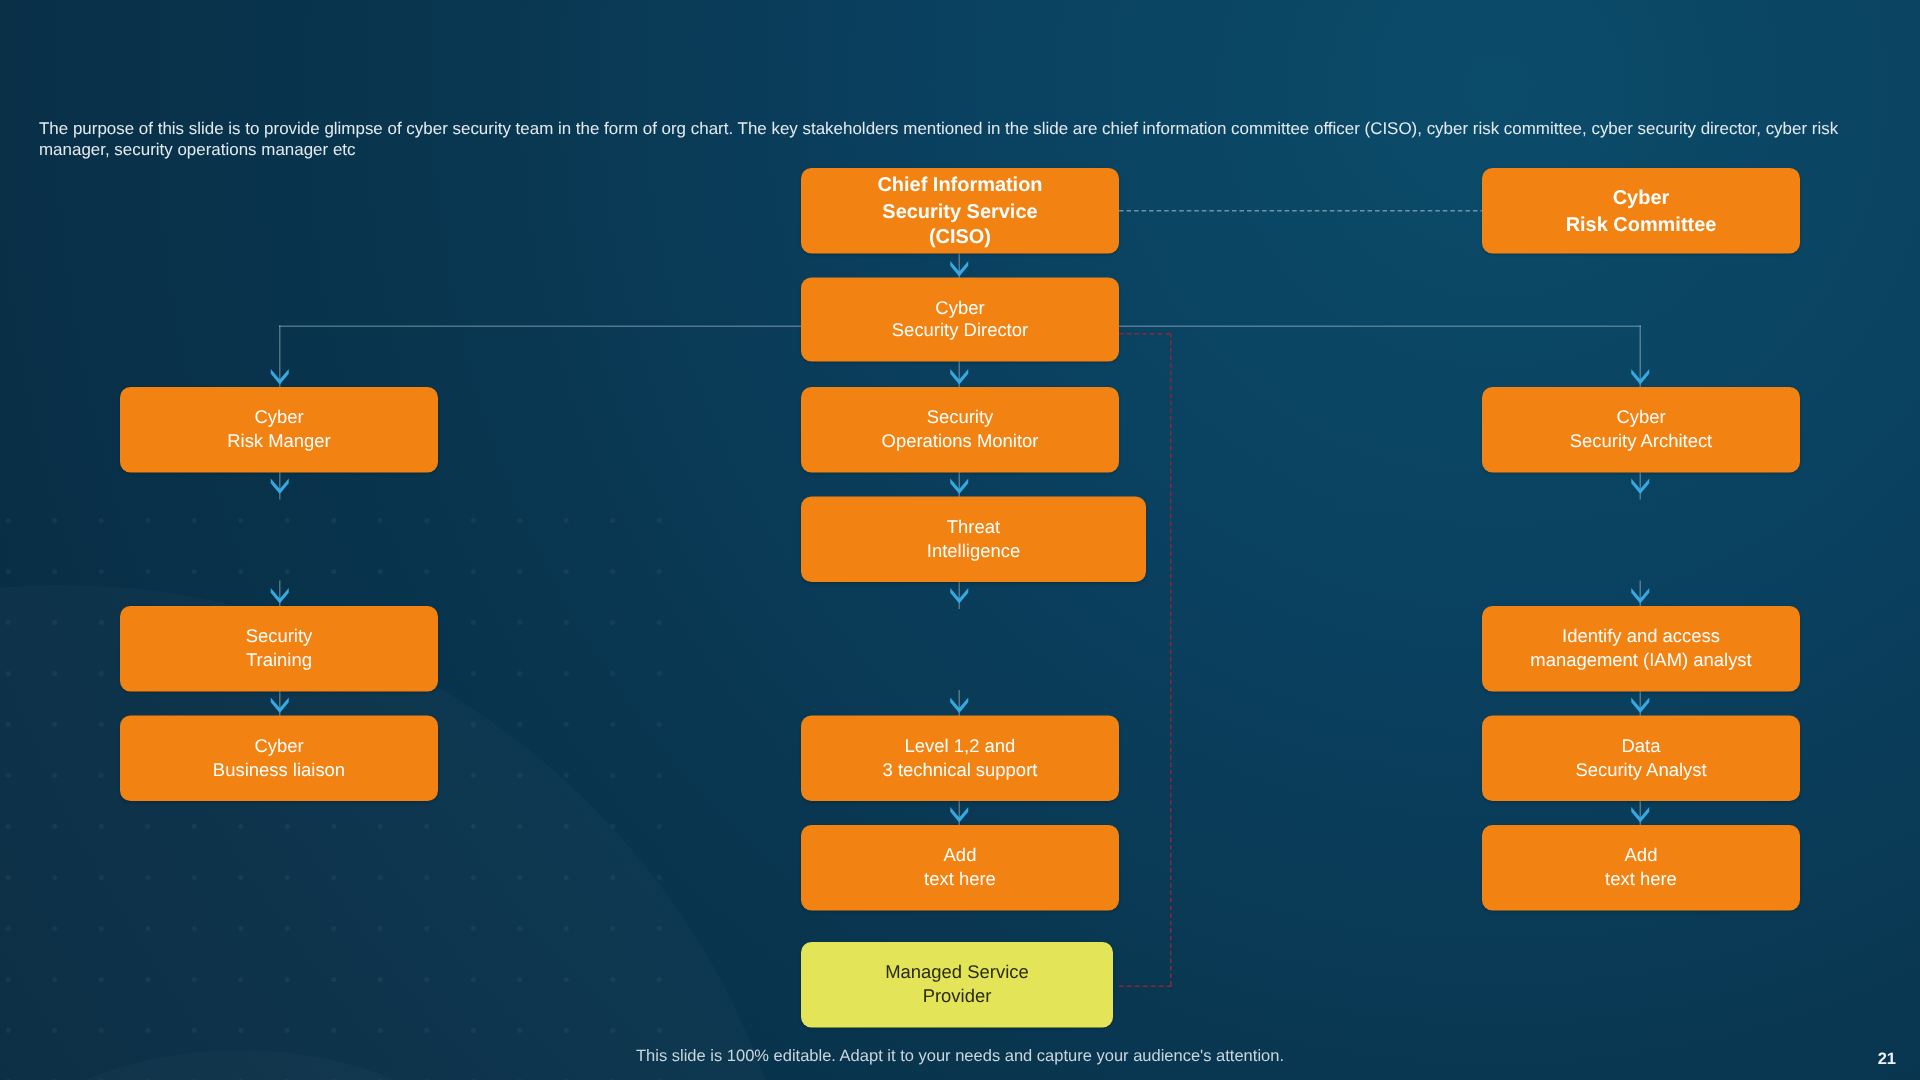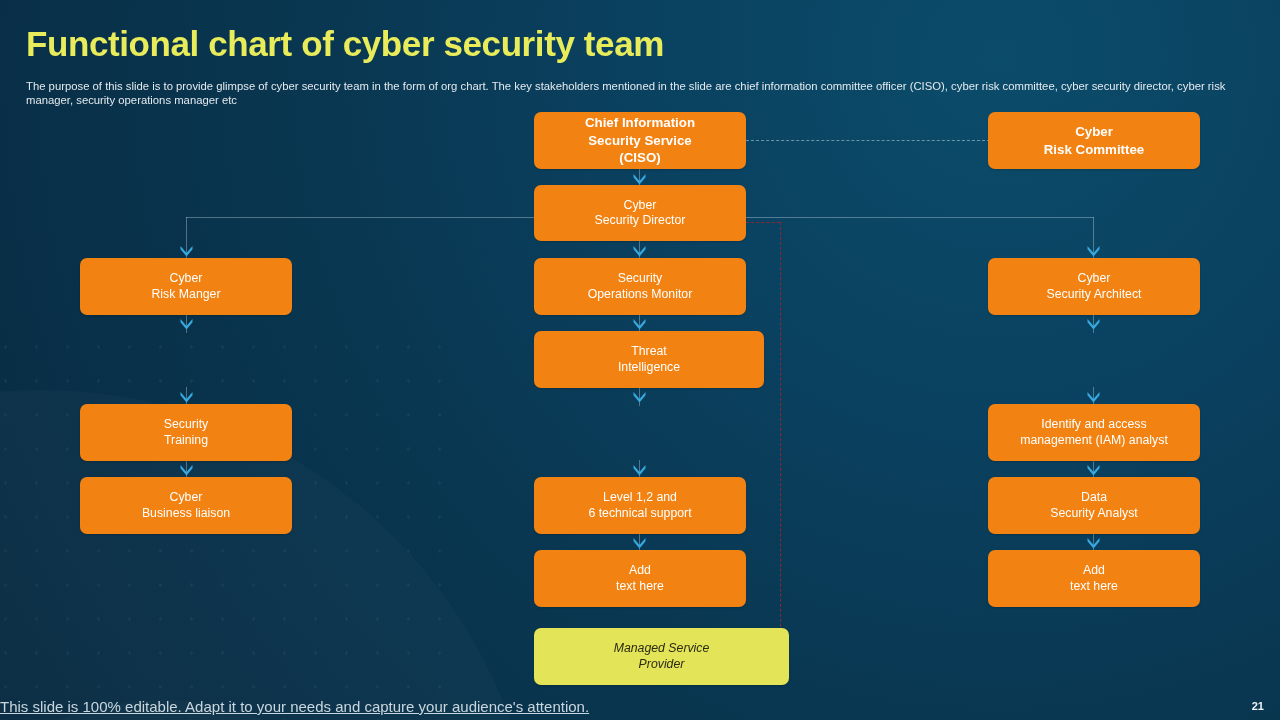--- a/index.html
+++ b/index.html
@@ -131,42 +131,41 @@
     position: absolute;
     width: 13px; height: 12px;
     z-index: 4;
   }
   .arrow svg { display: block; width: 13px; height: 12px; }
 
   
   #footer-note {
     position: absolute;
     left: 0; right: 0; top: 698px;
-    font-size: 15px;
+    text-align: center;
+    font-size: 11px;
     color: #c9d6de;
-    text-decoration: underline;
   }
   #page-num {
     position: absolute;
     right: 16px; top: 700px;
     font-size: 11px;
     font-weight: bold;
     color: #eef3f6;
   }
 </style>
 </head>
 <body>
 
 <div id="slide">
 
   <div class="bg-arc"></div>
   <div class="bg-arc2"></div>
   <div class="bg-dots"></div>
 
-  <div id="title">Functional chart of cyber security team</div>
   <div id="subtitle">The purpose of this slide is to provide glimpse of cyber security team in the form of org chart. The key stakeholders mentioned in the slide are chief information committee officer (CISO), cyber risk committee, cyber security director, cyber risk manager, security operations manager etc</div>
 
   <div id="chart">
 
     <div class="dash-h" style="left:746px; top:140px; width:244px;"></div>
 
     <div class="line v" style="left:639px; top:169px; height:17px;"></div>
 
     <div class="line v" style="left:639px; top:240px; height:19px;"></div>
 
@@ -302,27 +301,27 @@
     <div class="node" style="left:534px; top:258px; width:212px; height:57px;">
       <span class="lbl">Security
 Operations Monitor</span>
     </div>
     <div class="node" style="left:534px; top:331px; width:230px; height:57px;">
       <span class="lbl">Threat
 Intelligence</span>
     </div>
     <div class="node" style="left:534px; top:477px; width:212px; height:57px;">
       <span class="lbl">Level  1,2 and
-6 technical support</span>
+3 technical support</span>
     </div>
     <div class="node" style="left:534px; top:550px; width:212px; height:57px;">
       <span class="lbl">Add
 text here</span>
     </div>
-    <div class="node msp" style="left:534px; top:628px; width:255px; height:57px;font-style:italic;">
+    <div class="node msp" style="left:534px; top:628px; width:208px; height:57px;">
       <span class="lbl">Managed  Service
 Provider</span>
     </div>
 
     <div class="node" style="left:988px; top:258px; width:212px; height:57px;">
       <span class="lbl">Cyber
 Security Architect</span>
     </div>
     <div class="node" style="left:988px; top:477px; width:212px; height:57px;">
       <span class="lbl">Data

